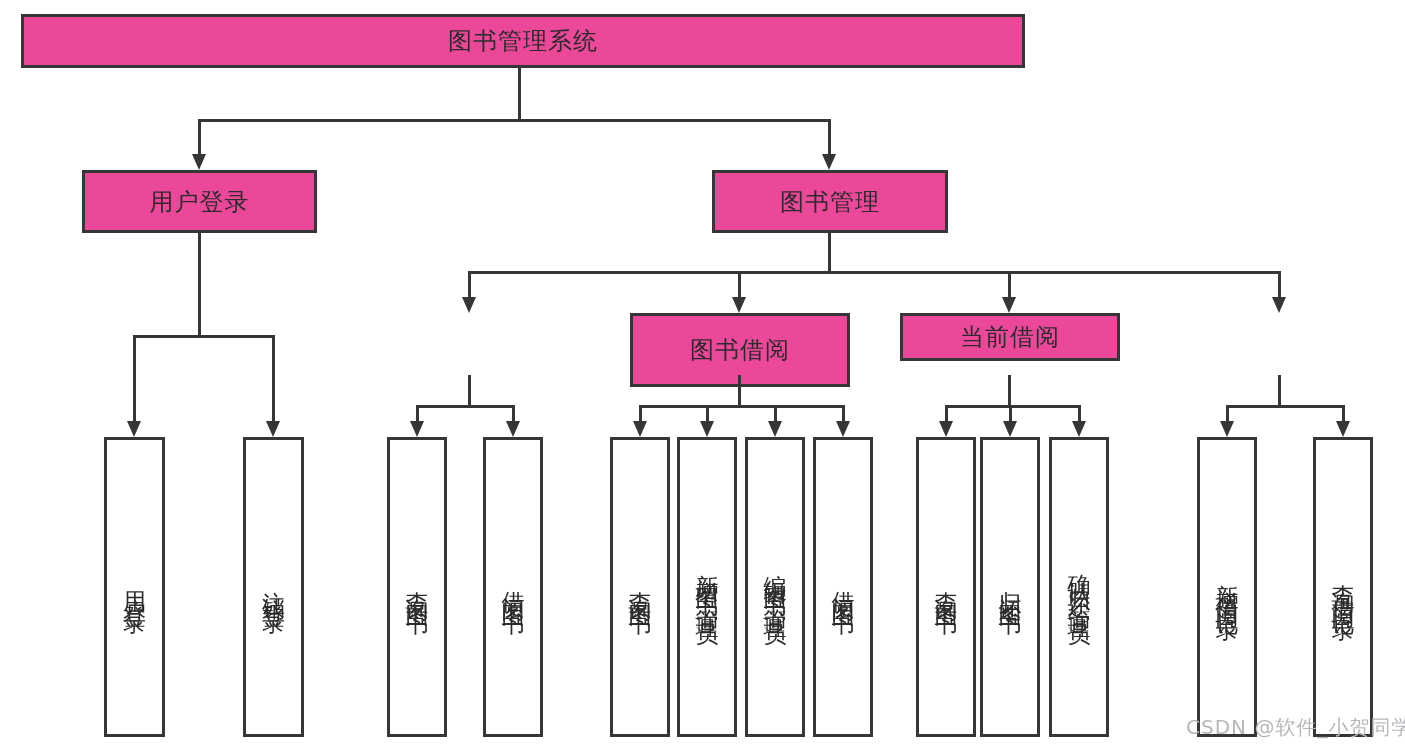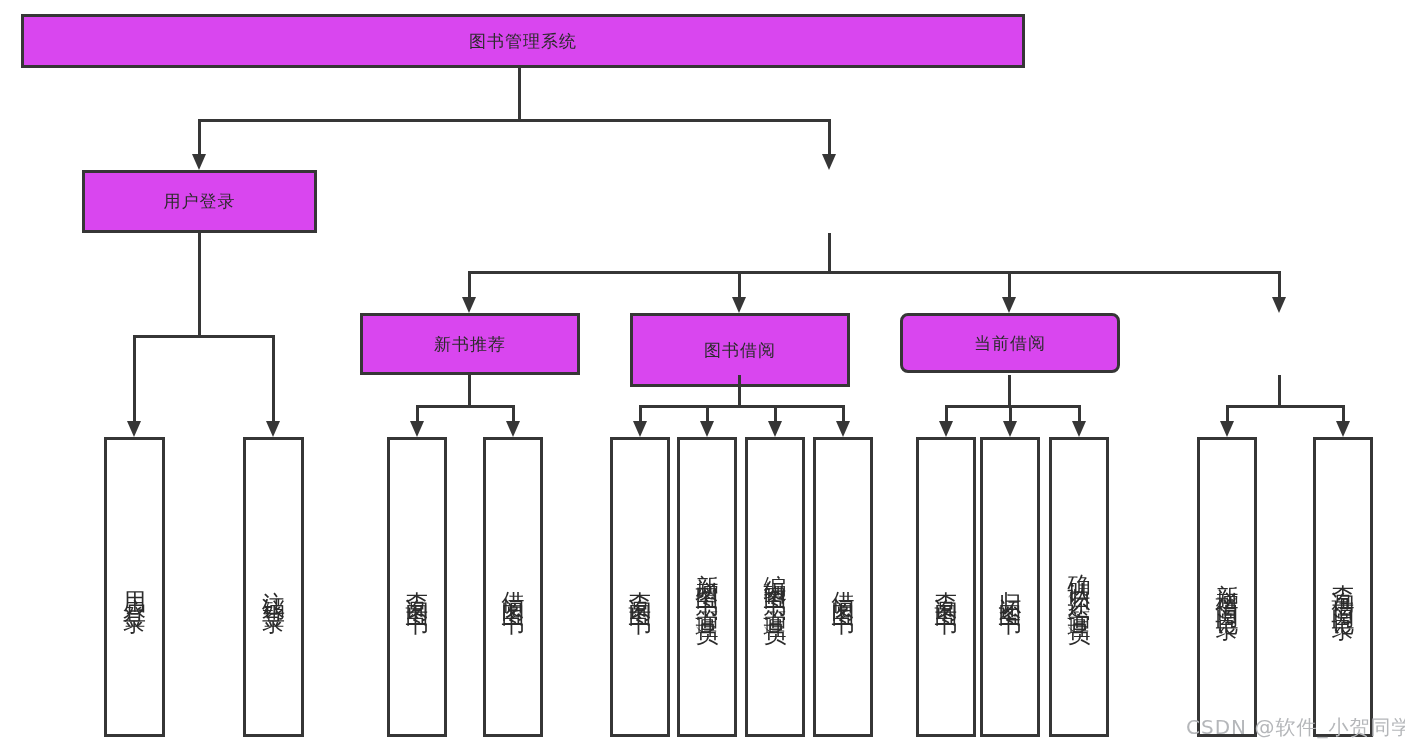--- a/index.html
+++ b/index.html
@@ -2,23 +2,23 @@
 <html><head>
 <meta charset="utf-8">
 <style>
   html,body{margin:0;padding:0;background:#ffffff;}
   .canvas{
     position:relative;width:1405px;height:747px;background:#ffffff;
     font-family:"DejaVu Sans","Liberation Sans",sans-serif;
     color:#2b2b2b;overflow:hidden;
   }
   .box{
-    position:absolute;box-sizing:border-box;background:#d946ef;
+    position:absolute;box-sizing:border-box;background:#ec4899;
     border:3px solid #363636;display:flex;align-items:center;justify-content:center;
-    font-size:17px;letter-spacing:1px;white-space:nowrap;font-family:Liberation Mono, monospace;
+    font-size:24px;letter-spacing:1px;white-space:nowrap;font-family:Liberation Mono, monospace;
   }
   .leaf{
     position:absolute;box-sizing:border-box;background:#ffffff;
     border:3px solid #363636;display:flex;align-items:center;justify-content:center;
   }
   .leaf span{
     writing-mode:vertical-rl;text-orientation:mixed;
     font-size:23px;letter-spacing:7px;line-height:1;
   }
   .vl,.hl{position:absolute;background:#363636;}
@@ -46,46 +46,46 @@
   <div class="vl" style="left:518px;top:68px;height:53px;"></div>
   <div class="hl" style="left:198px;top:119px;width:633px;"></div>
   <div class="vl" style="left:198px;top:119px;height:37px;"></div>
   <div class="ar" style="left:192px;top:154px;"></div>
   <div class="vl" style="left:828px;top:119px;height:37px;"></div>
   <div class="ar" style="left:822px;top:154px;"></div>
 
   <div class="box" style="left:82px;top:170px;width:235px;height:63px;">
     <span>用户登录</span>
   </div>
+  <div class="box" style="left:712px;top:170px;width:236px;height:63px;">
+    <span>图书管理</span>
+  </div>
 
   <div class="vl" style="left:198px;top:233px;height:104px;"></div>
   <div class="hl" style="left:133px;top:335px;width:142px;"></div>
   <div class="vl" style="left:133px;top:335px;height:88px;"></div>
   <div class="ar" style="left:127px;top:421px;"></div>
   <div class="vl" style="left:272px;top:335px;height:88px;"></div>
   <div class="ar" style="left:266px;top:421px;"></div>
 
   <div class="vl" style="left:828px;top:233px;height:41px;"></div>
   <div class="hl" style="left:468px;top:271px;width:813px;"></div>
   <div class="vl" style="left:468px;top:271px;height:28px;"></div>
   <div class="ar" style="left:462px;top:297px;"></div>
   <div class="vl" style="left:738px;top:271px;height:28px;"></div>
   <div class="ar" style="left:732px;top:297px;"></div>
   <div class="vl" style="left:1008px;top:271px;height:28px;"></div>
   <div class="ar" style="left:1002px;top:297px;"></div>
   <div class="vl" style="left:1278px;top:271px;height:28px;"></div>
   <div class="ar" style="left:1272px;top:297px;"></div>
 
-  <div class="box" style="left:360px;top:313px;width:220px;height:62px;">
-    <span>新书推荐</span>
-  </div>
   <div class="box" style="left:630px;top:313px;width:220px;height:74px;">
     <span>图书借阅</span>
   </div>
-  <div class="box" style="left:900px;top:313px;width:220px;height:60px;border-radius:8px;">
+  <div class="box" style="left:900px;top:313px;width:220px;height:48px;">
     <span>当前借阅</span>
   </div>
 
   <div class="vl" style="left:468px;top:375px;height:33px;"></div>
   <div class="hl" style="left:416px;top:405px;width:99px;"></div>
   <div class="vl" style="left:416px;top:405px;height:18px;"></div>
   <div class="ar" style="left:410px;top:421px;"></div>
   <div class="vl" style="left:512px;top:405px;height:18px;"></div>
   <div class="ar" style="left:506px;top:421px;"></div>
 

